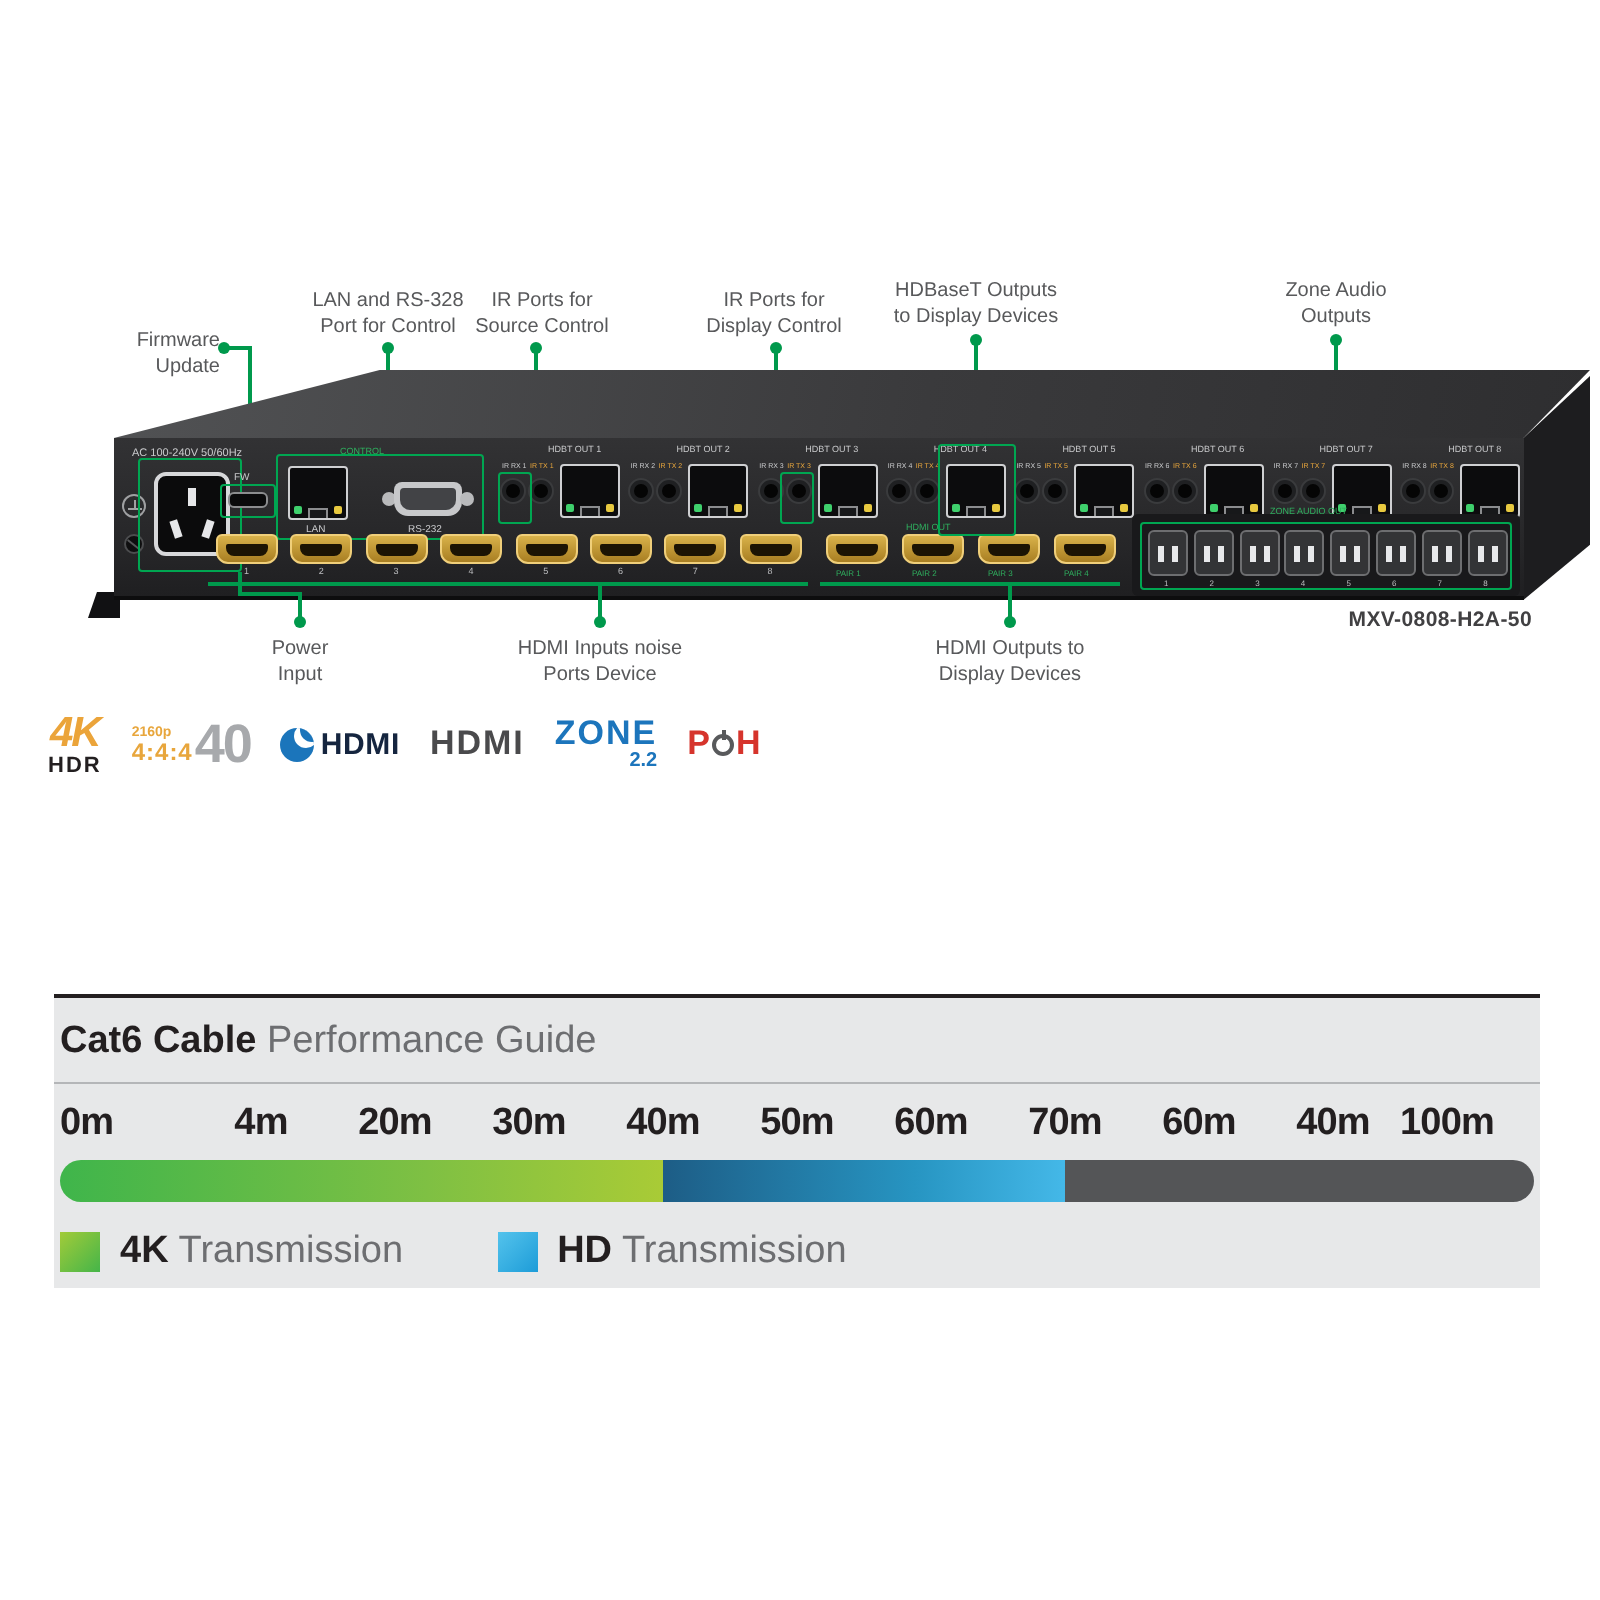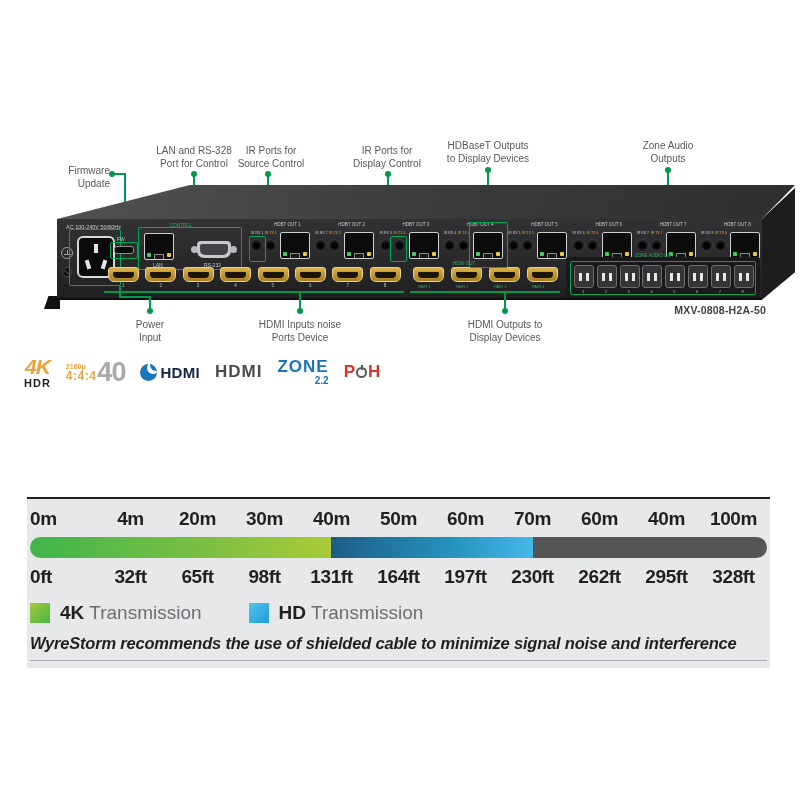--- a/index.html
+++ b/index.html
@@ -87,21 +87,21 @@
 
   
   .guide { position:absolute; left:27px; top:497px; width:743px; background:#e7e8e9; border-top:2px solid #231f20; }
   .g-title { padding:11px 3px 9px 3px; font-size:19px; border-bottom:1px solid #b4b6b8; }
   .g-title .b { font-weight:bold; color:#231f20; }
   .g-title .r { color:#6d6e71; }
   .g-row { display:grid; grid-template-columns:repeat(11,1fr); padding:0 3px;
     font-size:19px; font-weight:bold; color:#231f20; letter-spacing:-.4px; }
   .g-row span { text-align:center; }
   .g-row span:first-child { text-align:left; }
-  .g-row span:last-child { text-align:center; }
+  .g-row span:last-child { text-align:left; }
   .g-m { margin-top:9px; }
   .g-bar { margin:7px 3px 0 3px; height:21px; border-radius:11px;
     background:linear-gradient(90deg,#3fb54b 0%,#7fc043 25%,#a9cb36 40.9%,#1d5d86 40.9%,#2795c2 58%,#44b8e8 68.2%,#545557 68.2%,#545557 100%); }
   .g-ft { margin-top:8px; }
   .legend { display:flex; align-items:center; gap:47px; margin:14px 3px 0 3px; }
   .leg-item { display:flex; align-items:center; font-size:19px; }
   .leg-sw { width:20px; height:20px; margin-right:10px; }
   .leg-sw.green { background:linear-gradient(135deg,#a2cb39,#45b549); }
   .leg-sw.blue { background:linear-gradient(135deg,#54c3ec,#1d9cd8); }
   .leg-b { font-weight:bold; color:#231f20; margin-right:5px; }
@@ -463,56 +463,45 @@
     <div class="b-poh">
       <span>P</span>
       <span class="pow">
           <i></i>
         </span>
       <span>H</span>
     </div>
   </div>
 
   <div class="guide">
+    <div class="g-title">
+      <span class="b">Cat6 Cable</span><span class="r"> Performance Guide</span>
+    </div>
     <div class="g-row g-m" id="meters-row">
         <span>0m</span>
         <span>4m</span>
         <span>20m</span>
         <span>30m</span>
         <span>40m</span>
         <span>50m</span>
         <span>60m</span>
         <span>70m</span>
         <span>60m</span>
         <span>40m</span>
         <span>100m</span>
       </div>
     <div class="g-bar"></div>
-    <div class="g-row g-ft" id="feet-row">
-        <span>0ft</span>
-        <span>32ft</span>
-        <span>65ft</span>
-        <span>98ft</span>
-        <span>131ft</span>
-        <span>164ft</span>
-        <span>197ft</span>
-        <span>230ft</span>
-        <span>262ft</span>
-        <span>295ft</span>
-        <span>328ft</span>
-      </div>
     <div class="legend">
       <div class="leg-item">
         <span class="leg-sw green"></span>
         <span class="leg-b">4K</span>
         <span class="leg-r">Transmission</span>
       </div>
       <div class="leg-item">
         <span class="leg-sw blue"></span>
         <span class="leg-b">HD</span>
         <span class="leg-r">Transmission</span>
       </div>
     </div>
-    <div class="g-note">WyreStorm recommends the use of shielded cable to minimize signal noise and interference</div>
     <div class="g-pad"></div>
   </div>
 
 </div>
 
 </body></html>

